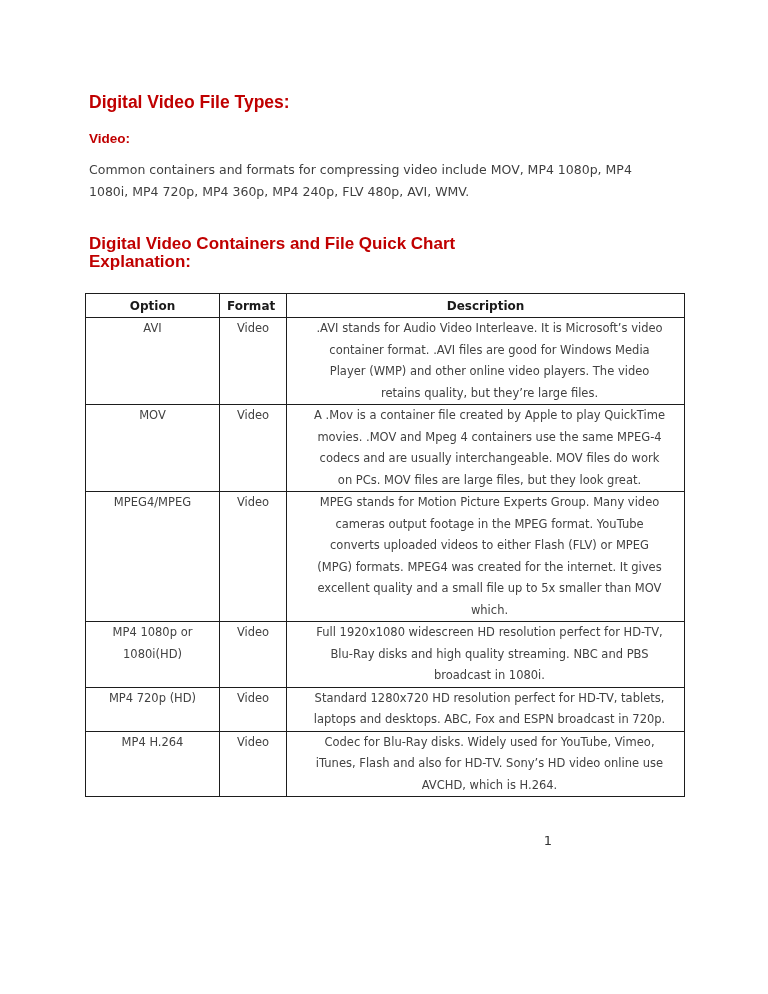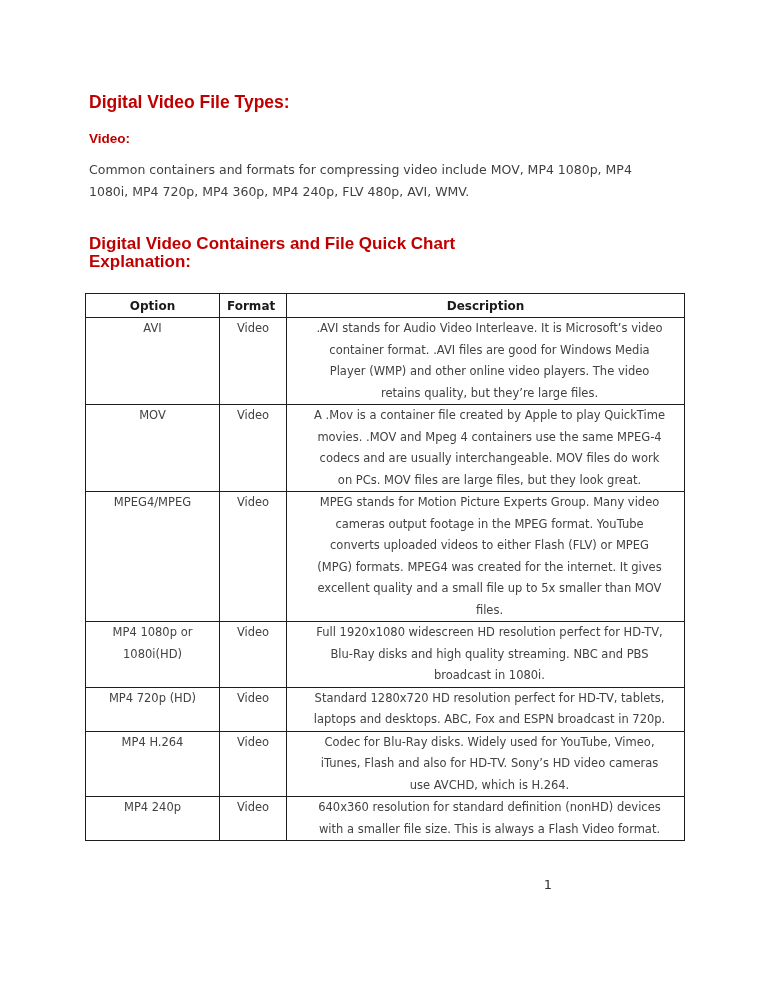--- a/index.html
+++ b/index.html
@@ -124,40 +124,35 @@
         <td class="desc">.AVI stands for Audio Video Interleave. It is Microsoft’s video container format. .AVI files are good for Windows Media Player (WMP) and other online video players. The video retains quality, but they’re large files.</td>
       </tr>
       <tr>
         <td class="opt">MOV</td>
         <td class="fmt">Video</td>
         <td class="desc">A .Mov is a container file created by Apple to play QuickTime movies. .MOV and Mpeg 4 containers use the same MPEG-4 codecs and are usually interchangeable. MOV files do work on PCs. MOV files are large files, but they look great.</td>
       </tr>
       <tr>
         <td class="opt">MPEG4/MPEG</td>
         <td class="fmt">Video</td>
-        <td class="desc">MPEG stands for Motion Picture Experts Group. Many video cameras output footage in the MPEG format. YouTube converts uploaded videos to either Flash (FLV) or MPEG (MPG) formats. MPEG4 was created for the internet. It gives excellent quality and a small file up to 5x smaller than MOV files.</td>
+        <td class="desc">MPEG stands for Motion Picture Experts Group. Many video cameras output footage in the MPEG format. YouTube converts uploaded videos to either Flash (FLV) or MPEG (MPG) formats. MPEG4 was created for the internet. It gives excellent quality and a small file up to 5x smaller than MOV which.</td>
       </tr>
       <tr>
         <td class="opt">MP4 1080p or 1080i(HD)</td>
         <td class="fmt">Video</td>
         <td class="desc">Full 1920x1080 widescreen HD resolution perfect for HD-TV, Blu-Ray disks and high quality streaming. NBC and PBS broadcast in 1080i.</td>
       </tr>
       <tr>
         <td class="opt">MP4 720p (HD)</td>
         <td class="fmt">Video</td>
         <td class="desc">Standard 1280x720 HD resolution perfect for HD-TV, tablets, laptops and desktops. ABC, Fox and ESPN broadcast in 720p.</td>
       </tr>
       <tr>
         <td class="opt">MP4 H.264</td>
         <td class="fmt">Video</td>
-        <td class="desc">Codec for Blu-Ray disks. Widely used for YouTube, Vimeo, iTunes, Flash and also for HD-TV. Sony’s HD video cameras use AVCHD, which is H.264.</td>
-      </tr>
-      <tr>
-        <td class="opt">MP4 240p</td>
-        <td class="fmt">Video</td>
-        <td class="desc">640x360 resolution for standard definition (nonHD) devices with a smaller file size. This is always a Flash Video format.</td>
+        <td class="desc">Codec for Blu-Ray disks. Widely used for YouTube, Vimeo, iTunes, Flash and also for HD-TV. Sony’s HD video online use AVCHD, which is H.264.</td>
       </tr>
     </tbody>
   </table>
 
   <div class="page-number">1</div>
 
 </div>
 
 </body></html>

